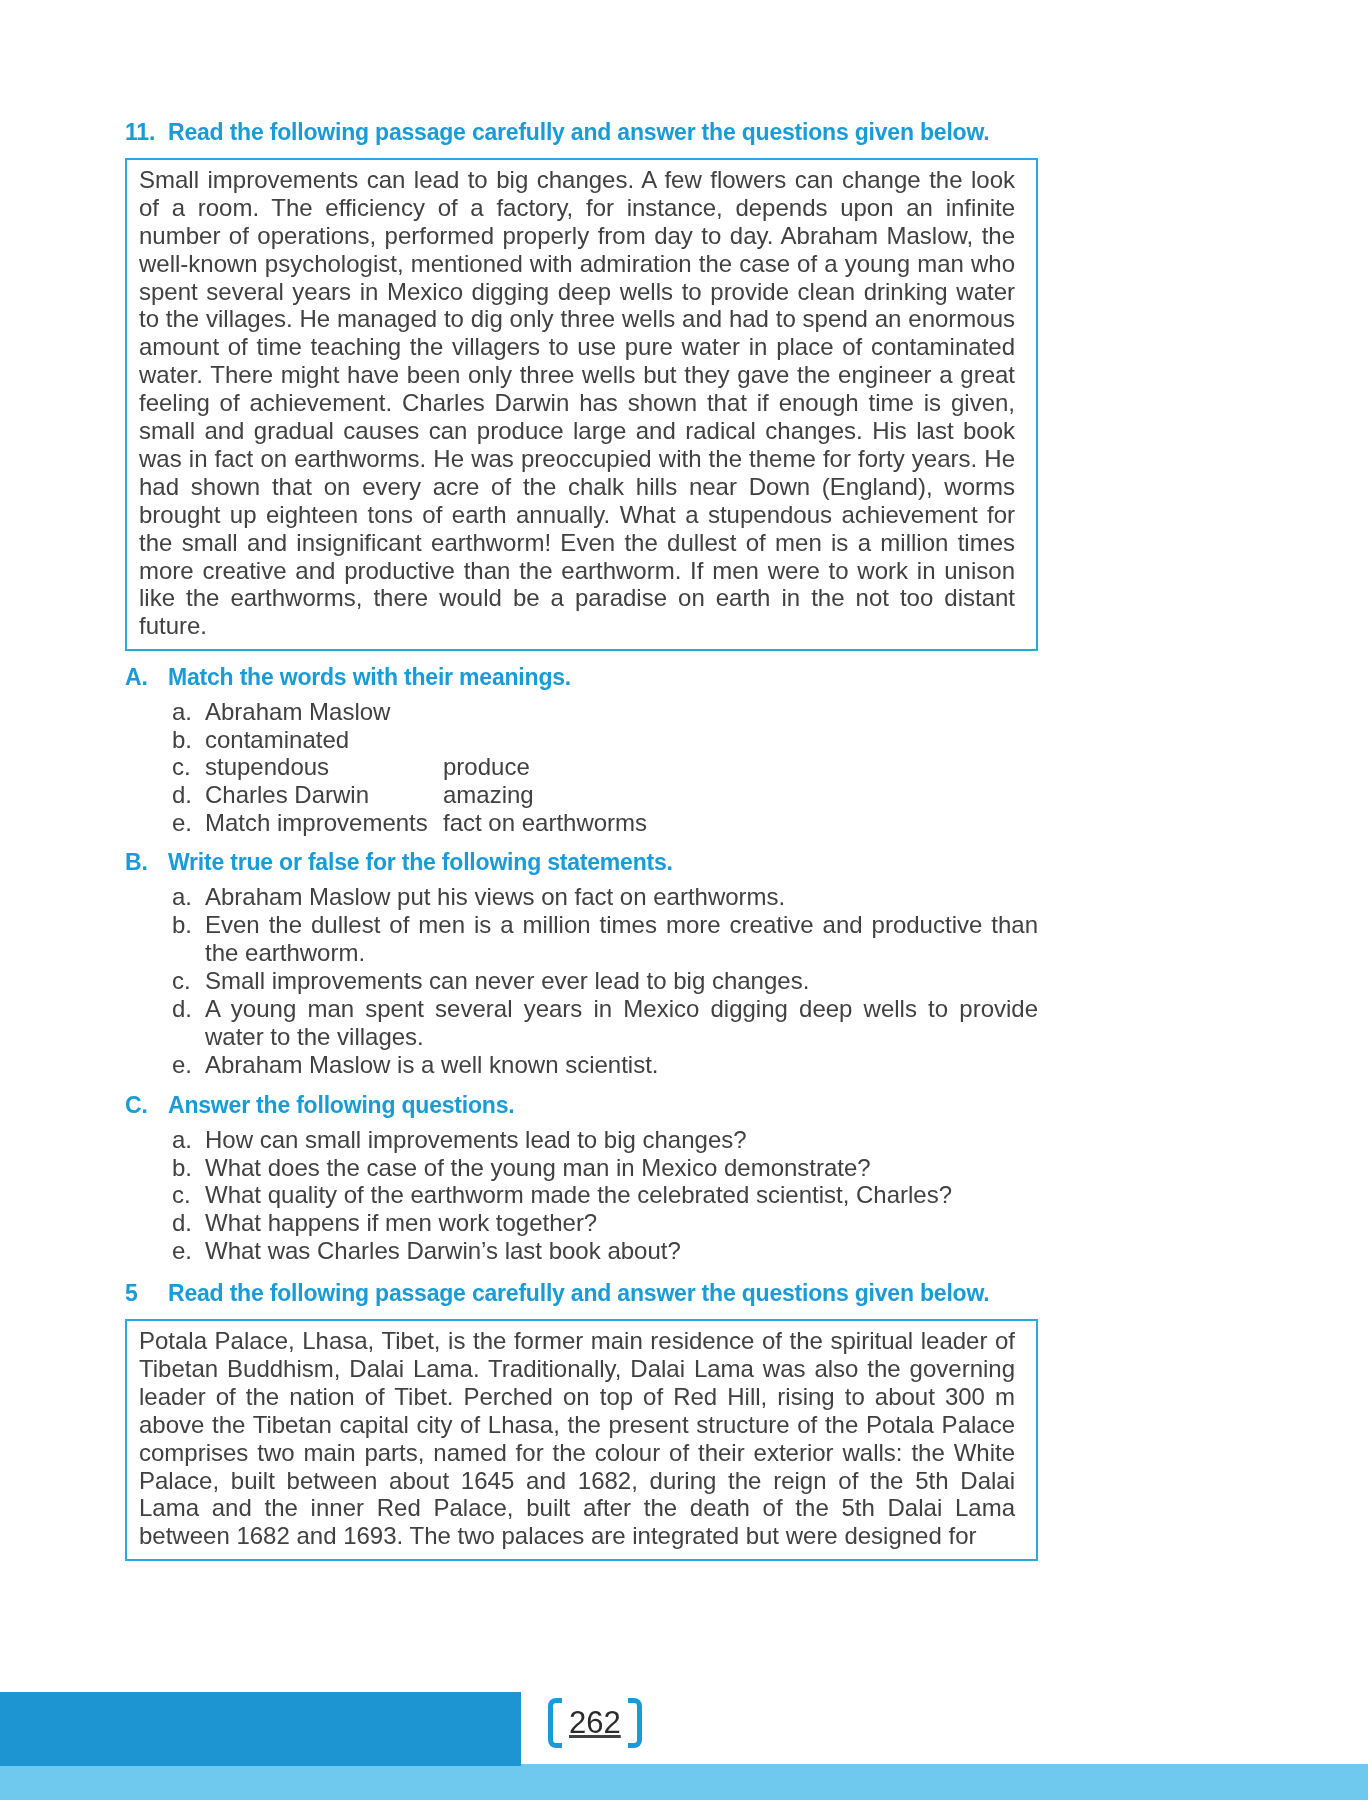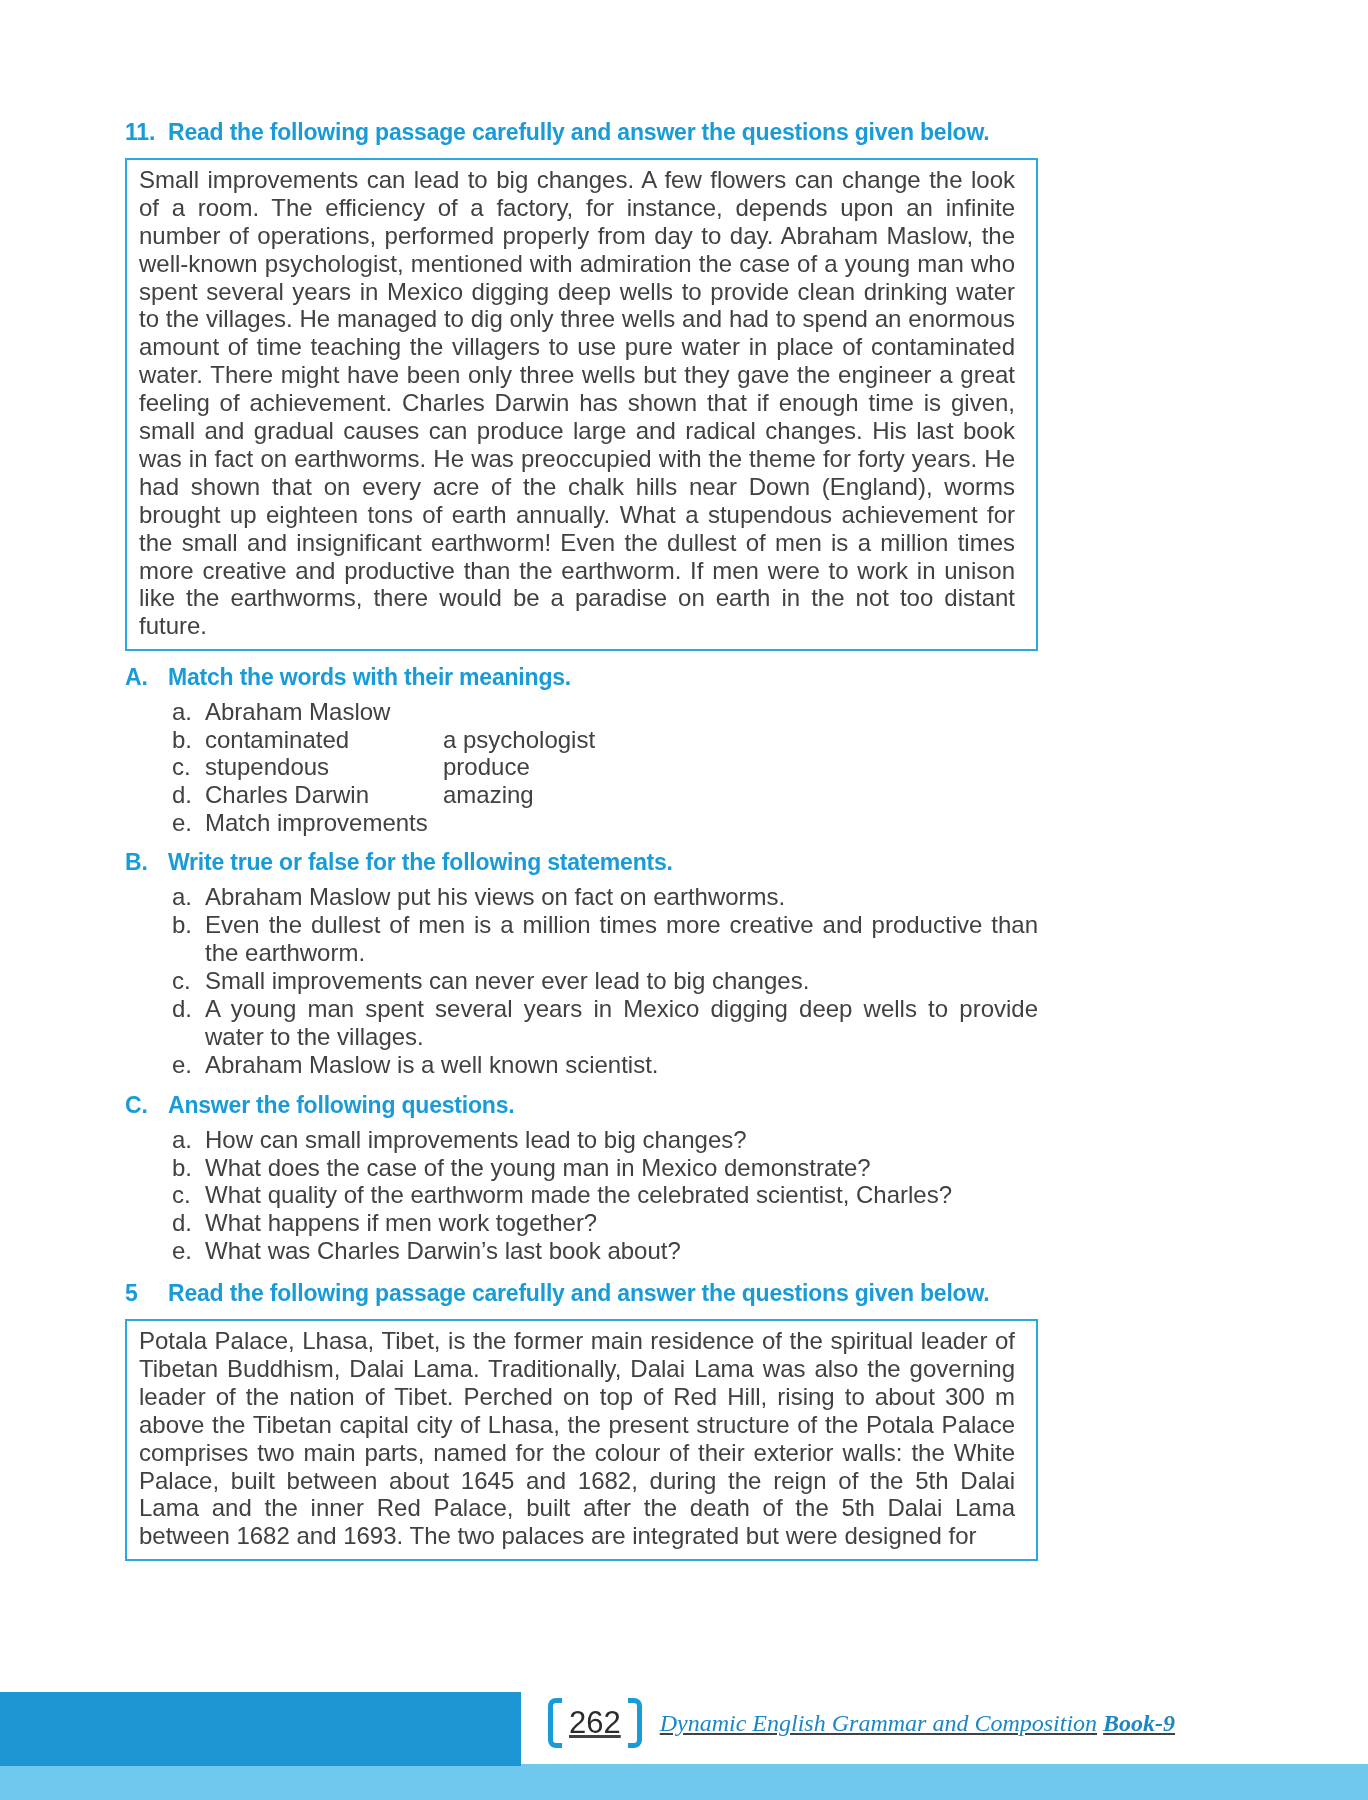--- a/index.html
+++ b/index.html
@@ -62,35 +62,35 @@
     </div>
 
     <div class="match-list">
       <div class="match-row">
         <span class="item-letter">a.</span>
         <span class="match-word">Abraham Maslow</span>
       </div>
       <div class="match-row">
         <span class="item-letter">b.</span>
         <span class="match-word">contaminated</span>
-        <span class="match-meaning">a psychologist</span>
       </div>
       <div class="match-row">
         <span class="item-letter">c.</span>
         <span class="match-word">stupendous</span>
         <span class="match-meaning">produce</span>
       </div>
       <div class="match-row">
         <span class="item-letter">d.</span>
         <span class="match-word">Charles Darwin</span>
         <span class="match-meaning">amazing</span>
       </div>
       <div class="match-row">
         <span class="item-letter">e.</span>
         <span class="match-word">Match improvements</span>
+        <span class="match-meaning">fact on earthworms</span>
       </div>
     </div>
 
     <div class="sec-heading">
       <span class="sec-label">B.</span>
       <span class="sec-title">Write true or false for the following statements.</span>
     </div>
 
     <div class="item-list">
       <div class="item-row">
@@ -154,18 +154,15 @@
 
   </main>
 
   <footer>
     <div class="footer-strip"></div>
     <div class="footer-block"></div>
     <div class="footer-info">
       <span class="bracket left"></span>
       <span class="page-num">262</span>
       <span class="bracket right"></span>
-      <span class="footer-title">
-        <span class="series">Dynamic English Grammar and Composition</span><span class="book">Book-9</span>
-      </span>
     </div>
   </footer>
 </div>
 
 </body></html>

